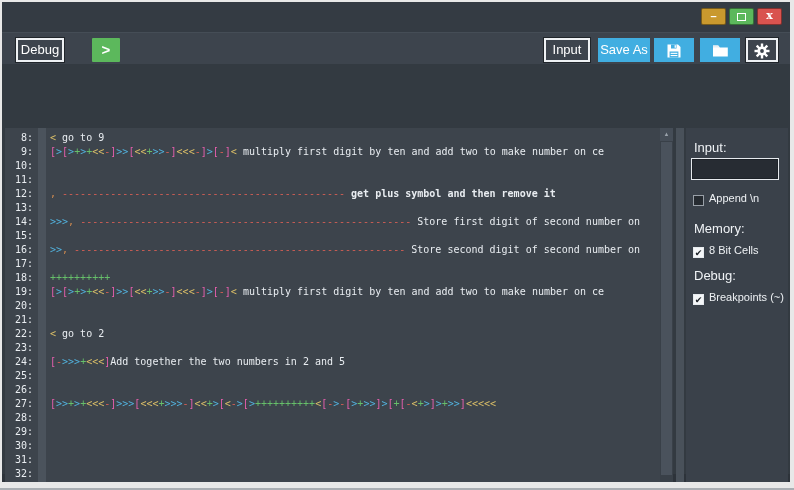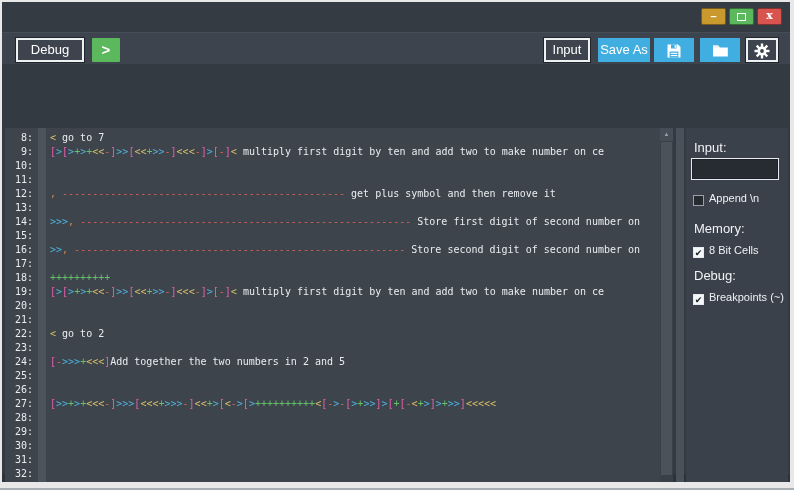--- a/index.html
+++ b/index.html
@@ -17,21 +17,21 @@
   .win-min { right:64px; background:#c9992e; }
   .win-max { right:36px; background:#5cb85c; }
   .win-close { right:8px; background:#d9534f; font-family:"DejaVu Serif", serif; }
   .max-glyph { display:inline-block; width:9px; height:8px; border:1px solid #fff; margin-top:4px; }
 
   
   .toolbar { position:absolute; left:0; top:30px; width:100%; height:34px; background:#3d444d; border-top:1px solid #454d56; }
   .tbtn { position:absolute; top:5px; height:24px; color:#fff; font-size:13px; text-align:center; line-height:20px; cursor:default; }
   .outlined { background:#3d444d; border:2px solid #eef1f4; box-shadow:0 0 0 1px #20252a; }
   .filled { background:#41aee1; border:none; line-height:24px; }
-  .btn-debug { left:14px; width:68px; }
+  .btn-debug { left:14px; width:48px; }
   .btn-run { left:90px; width:28px; background:#5cb85c; font-weight:bold; font-size:15px; line-height:23px; border-radius:1px; }
   .btn-export { right:200px; width:46px; }
   .btn-saveas { right:140px; width:52px; }
   .btn-save { right:96px; width:40px; }
   .btn-open { right:50px; width:40px; }
   .btn-gear { right:12px; width:32px; }
   .tbtn svg { vertical-align:middle; }
 
   
   .main { position:absolute; left:0; top:62px; width:100%; height:410px; background:#333a41; }
@@ -152,25 +152,25 @@
           <div class="ln">27:</div>
           <div class="ln">28:</div>
           <div class="ln">29:</div>
           <div class="ln">30:</div>
           <div class="ln">31:</div>
           <div class="ln">32:</div>
           <div class="ln">33:</div>
         </div>
       <div class="gutter-strip"></div>
       <div class="code-area">
-          <div class="code-line"><span style="color: rgb(222, 193, 104);">&lt;</span><span style="color: rgb(233, 237, 241);"> go to 7</span></div>
+          <div class="code-line"><span style="color: rgb(222, 193, 104);">&lt;</span><span style="color: rgb(233, 237, 241);"> go to 9</span></div>
           <div class="code-line"><span style="color: rgb(231, 95, 174);">[</span><span style="color: rgb(82, 178, 222);">&gt;</span><span style="color: rgb(231, 95, 174);">[</span><span style="color: rgb(82, 178, 222);">&gt;</span><span style="color: rgb(102, 191, 106);">+</span><span style="color: rgb(82, 178, 222);">&gt;</span><span style="color: rgb(102, 191, 106);">+</span><span style="color: rgb(222, 193, 104);">&lt;&lt;</span><span style="color: rgb(215, 95, 85);">-</span><span style="color: rgb(231, 95, 174);">]</span><span style="color: rgb(82, 178, 222);">&gt;&gt;</span><span style="color: rgb(231, 95, 174);">[</span><span style="color: rgb(222, 193, 104);">&lt;&lt;</span><span style="color: rgb(102, 191, 106);">+</span><span style="color: rgb(82, 178, 222);">&gt;&gt;</span><span style="color: rgb(215, 95, 85);">-</span><span style="color: rgb(231, 95, 174);">]</span><span style="color: rgb(222, 193, 104);">&lt;&lt;&lt;</span><span style="color: rgb(215, 95, 85);">-</span><span style="color: rgb(231, 95, 174);">]</span><span style="color: rgb(82, 178, 222);">&gt;</span><span style="color: rgb(231, 95, 174);">[</span><span style="color: rgb(215, 95, 85);">-</span><span style="color: rgb(231, 95, 174);">]</span><span style="color: rgb(222, 193, 104);">&lt;</span><span style="color: rgb(233, 237, 241);"> multiply first digit by ten and add two to make number on ce</span></div>
           <div class="code-line"></div>
           <div class="code-line"></div>
-          <div class="code-line"><span style="color: rgb(207, 138, 80);">,</span><span style="color: rgb(233, 237, 241);"> </span><span style="color: rgb(215, 95, 85);">-----------------------------------------------</span><span style="color: rgb(233, 237, 241);"> get plus symbol and then remove it</span></div>
+          <div class="code-line"><span style="color: rgb(207, 138, 80);">,</span><span style="color: rgb(233, 237, 241);"> </span><span style="color: rgb(215, 95, 85);">-----------------------------------------------</span><span style="color: rgb(233, 237, 241); font-weight: bold;"> get plus symbol and then remove it</span></div>
           <div class="code-line"></div>
           <div class="code-line"><span style="color: rgb(82, 178, 222);">&gt;&gt;&gt;</span><span style="color: rgb(207, 138, 80);">,</span><span style="color: rgb(233, 237, 241);"> </span><span style="color: rgb(215, 95, 85);">-------------------------------------------------------</span><span style="color: rgb(233, 237, 241);"> Store first digit of second number on</span></div>
           <div class="code-line"></div>
           <div class="code-line"><span style="color: rgb(82, 178, 222);">&gt;&gt;</span><span style="color: rgb(207, 138, 80);">,</span><span style="color: rgb(233, 237, 241);"> </span><span style="color: rgb(215, 95, 85);">-------------------------------------------------------</span><span style="color: rgb(233, 237, 241);"> Store second digit of second number on</span></div>
           <div class="code-line"></div>
           <div class="code-line"><span style="color: rgb(102, 191, 106);">++++++++++</span></div>
           <div class="code-line"><span style="color: rgb(231, 95, 174);">[</span><span style="color: rgb(82, 178, 222);">&gt;</span><span style="color: rgb(231, 95, 174);">[</span><span style="color: rgb(82, 178, 222);">&gt;</span><span style="color: rgb(102, 191, 106);">+</span><span style="color: rgb(82, 178, 222);">&gt;</span><span style="color: rgb(102, 191, 106);">+</span><span style="color: rgb(222, 193, 104);">&lt;&lt;</span><span style="color: rgb(215, 95, 85);">-</span><span style="color: rgb(231, 95, 174);">]</span><span style="color: rgb(82, 178, 222);">&gt;&gt;</span><span style="color: rgb(231, 95, 174);">[</span><span style="color: rgb(222, 193, 104);">&lt;&lt;</span><span style="color: rgb(102, 191, 106);">+</span><span style="color: rgb(82, 178, 222);">&gt;&gt;</span><span style="color: rgb(215, 95, 85);">-</span><span style="color: rgb(231, 95, 174);">]</span><span style="color: rgb(222, 193, 104);">&lt;&lt;&lt;</span><span style="color: rgb(215, 95, 85);">-</span><span style="color: rgb(231, 95, 174);">]</span><span style="color: rgb(82, 178, 222);">&gt;</span><span style="color: rgb(231, 95, 174);">[</span><span style="color: rgb(215, 95, 85);">-</span><span style="color: rgb(231, 95, 174);">]</span><span style="color: rgb(222, 193, 104);">&lt;</span><span style="color: rgb(233, 237, 241);"> multiply first digit by ten and add two to make number on ce</span></div>
           <div class="code-line"></div>
           <div class="code-line"></div>
           <div class="code-line"><span style="color: rgb(222, 193, 104);">&lt;</span><span style="color: rgb(233, 237, 241);"> go to 2</span></div>

